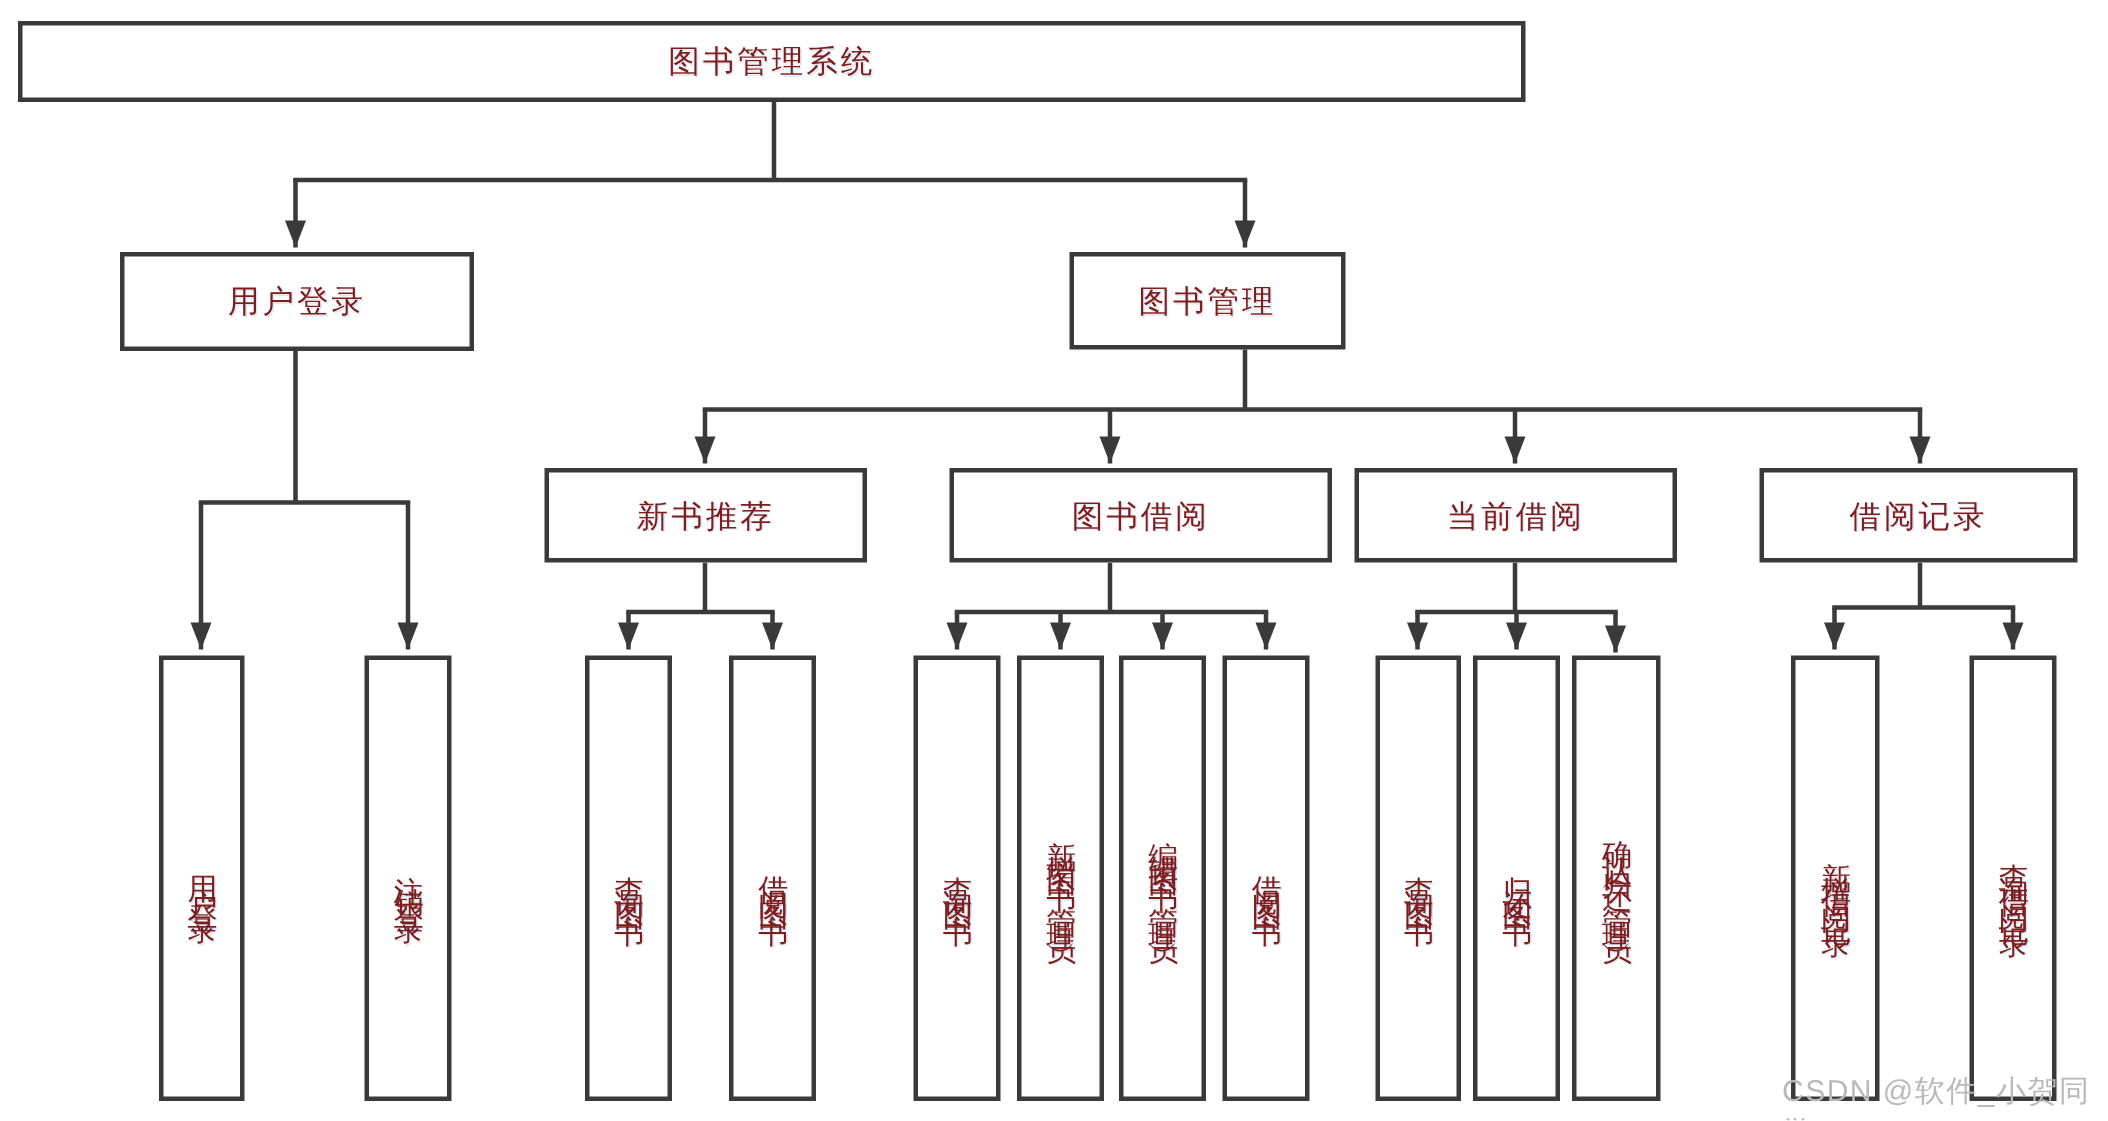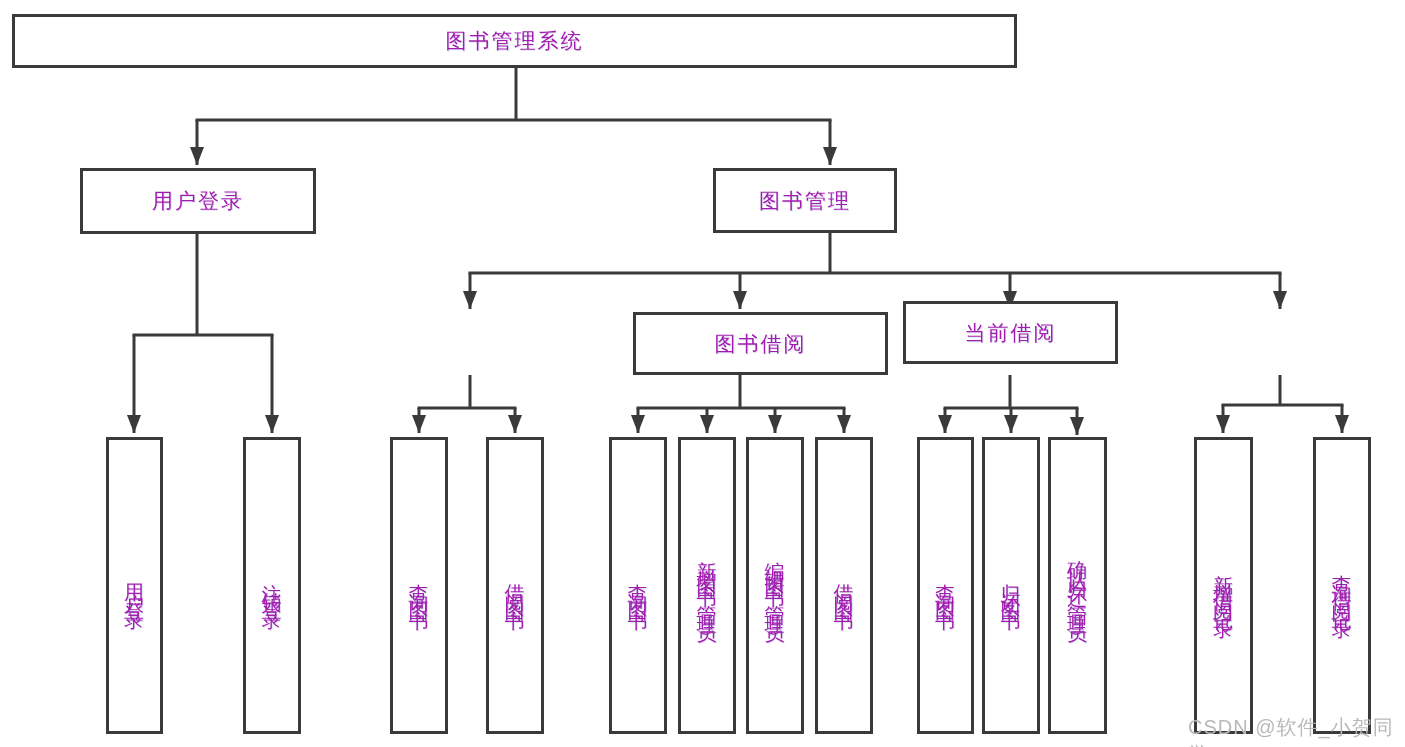--- a/index.html
+++ b/index.html
@@ -5,21 +5,21 @@
   html,body{margin:0;padding:0;background:#ffffff;}
   #canvas{
     position:relative;width:1405px;height:747px;background:#ffffff;overflow:hidden;
     font-family:"Liberation Sans","DejaVu Sans",sans-serif;
   }
   #wires{position:absolute;left:0;top:0;z-index:0;}
   .node{
     position:absolute;box-sizing:border-box;z-index:1;
     border:3px solid #3a3a3a;background:#ffffff;
     display:flex;align-items:center;justify-content:center;
-    font-size:21px;color:#a21caf;letter-spacing:2px;
+    font-size:21px;color:#7f1d1d;letter-spacing:2px;
     text-shadow:1px 1px 0 rgba(110,150,210,0.22);
     white-space:nowrap;
   }
   .leaf{
     writing-mode:vertical-rl;text-orientation:mixed;
     font-size:20px;letter-spacing:0.45em;line-height:1;white-space:normal;
   }
   .watermark{
     position:absolute;z-index:5;color:#b9b9b9;font-size:20px;letter-spacing:1px;
     text-shadow:none;
@@ -68,22 +68,24 @@
       <path d="M1223,405 L1223,433"></path>
       <path d="M1342,405 L1342,433"></path>
     </g>
   </svg>
 
   <div class="node" style="left:12px;top:14px;width:1005px;height:54px;">图书管理系统</div>
 
   <div class="node" style="left:80px;top:168px;width:236px;height:66px;">用户登录</div>
   <div class="node" style="left:713px;top:168px;width:184px;height:65px;">图书管理</div>
 
+  <div class="node" style="left:363px;top:312px;width:215px;height:63px;">新书推荐</div>
   <div class="node" style="left:633px;top:312px;width:255px;height:63px;">图书借阅</div>
-  <div class="node" style="left:903px;top:301px;width:215px;height:63px;">当前借阅</div>
+  <div class="node" style="left:903px;top:312px;width:215px;height:63px;">当前借阅</div>
+  <div class="node" style="left:1173px;top:312px;width:212px;height:63px;">借阅记录</div>
 
   <div class="node leaf" style="left:106px;top:437px;width:57px;height:297px;">用户登录</div>
   <div class="node leaf" style="left:243px;top:437px;width:58px;height:297px;">注销登录</div>
 
   <div class="node leaf" style="left:390px;top:437px;width:58px;height:297px;">查询图书</div>
   <div class="node leaf" style="left:486px;top:437px;width:58px;height:297px;">借阅图书</div>
 
   <div class="node leaf" style="left:609px;top:437px;width:58px;height:297px;">查询图书</div>
   <div class="node leaf" style="left:678px;top:437px;width:58px;height:297px;">新增图书（管理员）</div>
   <div class="node leaf" style="left:746px;top:437px;width:58px;height:297px;">编辑图书（管理员）</div>

